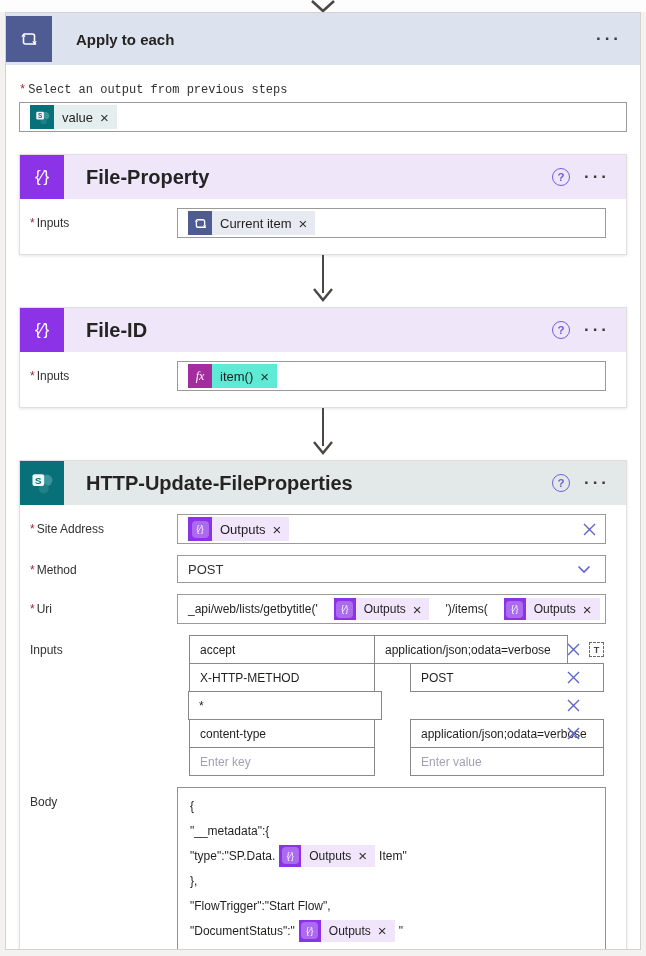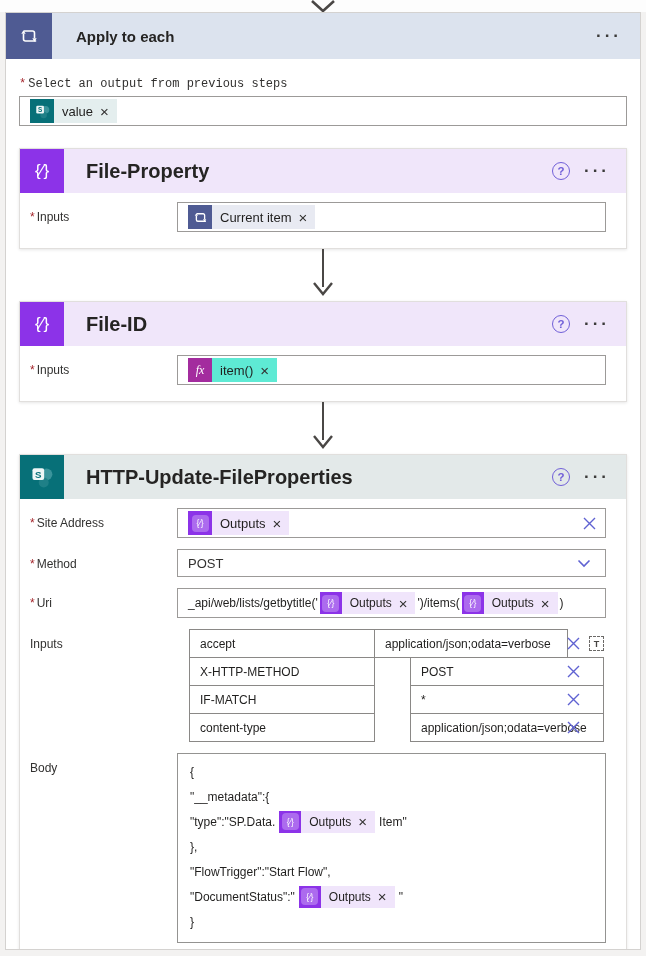--- a/index.html
+++ b/index.html
@@ -2,21 +2,21 @@
 <html><head>
 <meta charset="utf-8">
 <style>
   * { margin:0; padding:0; box-sizing:border-box; }
   html,body { width:646px; height:956px; overflow:hidden;
     font-family:"Liberation Sans","DejaVu Sans",sans-serif; background:#f3f2f1; color:#323130; }
   .page-top { height:12px; background:#fdfdfd; display:flex; justify-content:center; }
   .outer { margin:0 5px; background:#fff; border:1px solid #d4d2d0; height:938px; overflow:hidden; }
 
   
-  .apply-header { height:46px; background:#dce3ee; display:flex; align-items:center; }
+  .apply-header { height:52px; background:#dce3ee; display:flex; align-items:center; }
   .tile { width:46px; height:46px; flex:none; display:flex; align-items:center; justify-content:center; }
   .tile-loop { background:#4f5b93; }
   .apply-title { margin-left:24px; font-size:15px; font-weight:600; color:#252423; }
   .dots { margin-left:auto; margin-right:18px; font-size:17px; font-weight:700; letter-spacing:3px;
           color:#3b3a39; cursor:pointer; line-height:10px; }
 
   .apply-content { padding:18px 13px 0 13px; }
   .field-label { font-size:12px; color:#323130; margin-bottom:5px;font-family:Liberation Mono, monospace; }
   .star { color:#a4262c; margin-right:2px; }
 
@@ -63,21 +63,21 @@
   .form-row:last-child { margin-bottom:0; }
   .row-label { width:147px; flex:none; font-size:12px; padding-top:8px; color:#323130; }
   .row-field { flex:1; min-width:0; }
 
   
   .flow-arrow { height:52px; display:flex; justify-content:center; align-items:flex-start; }
 
   
   .clear-x { margin-left:auto; cursor:pointer; display:flex; align-items:center; }
   .select-input { justify-content:space-between; font-size:13px; cursor:pointer; }
-  .uri-input { font-size:12px; gap:2px; flex-wrap:nowrap; white-space:nowrap; overflow:hidden;
+  .uri-input { font-size:12px; gap:16px; flex-wrap:nowrap; white-space:nowrap; overflow:hidden;
                min-height:30px; padding-right:4px; }
   .uri-text { color:#201f1e; }
 
   .hdr-table-wrap { display:flex; }
   .hdr-table { width:380px; flex:none; }
   .hrow { display:flex;padding-left:12px; }
   .hrow + .hrow { margin-top:-1px;gap:36px; }
   .hcell { border:1px solid #8a8886; height:29px; background:#fff; display:flex; align-items:center;
            padding:0 10px; font-size:12px; color:#201f1e; }
   .hkey { width:186px; flex:none; }
@@ -312,26 +312,33 @@
               <div class="hdr-table">
                 <div class="hrow">
                   <div class="hcell hkey">accept</div>
                   <div class="hcell hval">application/json;odata=verbose</div>
                 </div>
                 <div class="hrow">
                   <div class="hcell hkey">X-HTTP-METHOD</div>
                   <div class="hcell hval">POST</div>
                 </div>
                 <div class="hrow">
-                  <div class="hcell hkey">IF-MATCH</div>
                   <div class="hcell hval">*</div>
                 </div>
                 <div class="hrow">
                   <div class="hcell hkey">content-type</div>
                   <div class="hcell hval">application/json;odata=verbose</div>
+                </div>
+                <div class="hrow">
+                  <div class="hcell hkey">
+                    <input type="text" placeholder="Enter key" style="">
+                  </div>
+                  <div class="hcell hval">
+                    <input type="text" placeholder="Enter value" style="">
+                  </div>
                 </div>
               </div>
               <div class="side-icons">
                 <div class="side-row">
                   <svg width="15" height="15" viewBox="0 0 15 15">
                     <path d="M2 2 L13 13 M13 2 L2 13" stroke="#5f62d2" stroke-width="1.4"></path>
                   </svg>
                   <span class="tmode-btn">T</span>
                 </div>
                 <div class="side-row">

